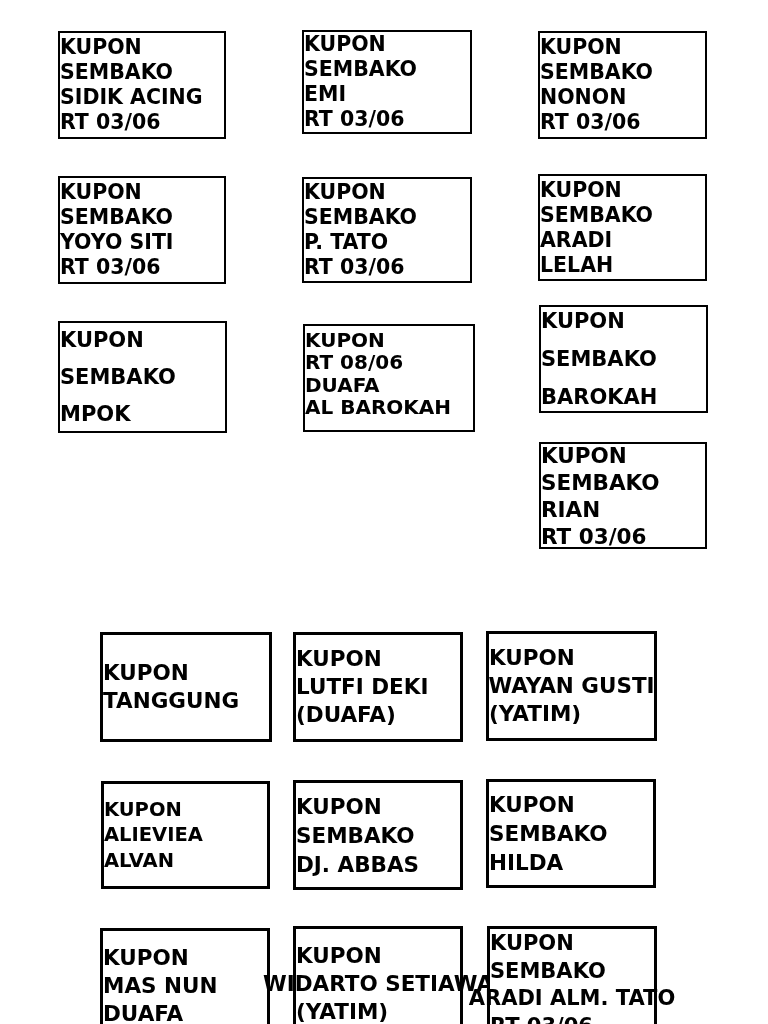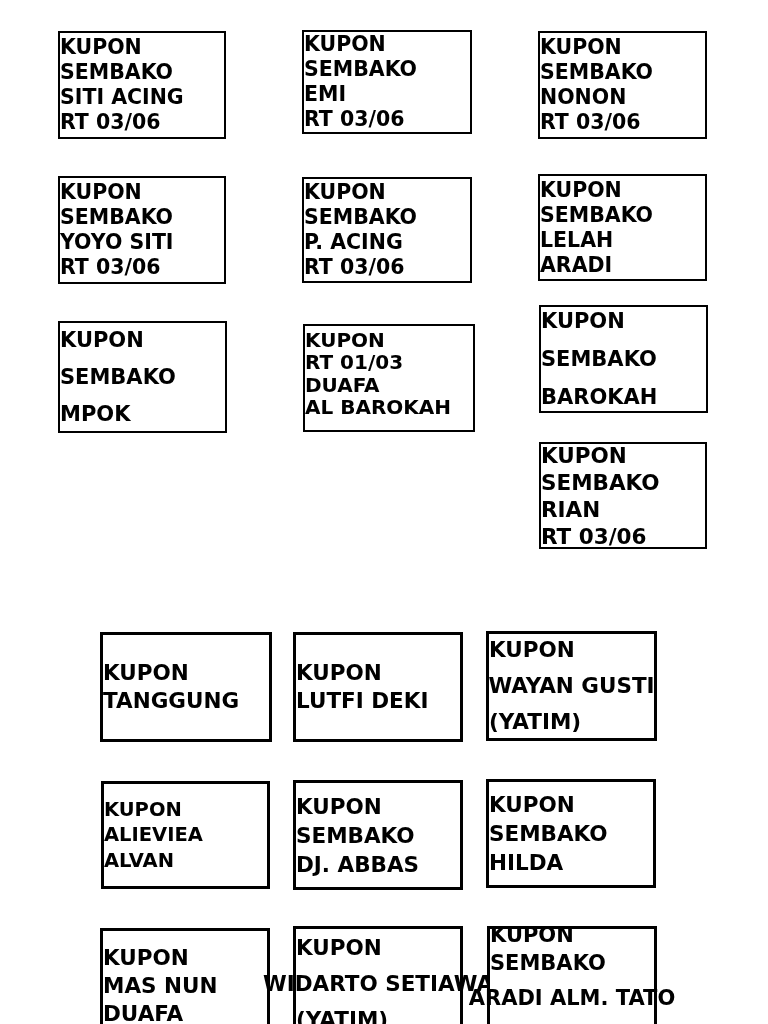--- a/index.html
+++ b/index.html
@@ -24,21 +24,21 @@
     flex-direction: column;
     justify-content: center;
     align-items: center;
     background: #ffffff;
   }
   .coupon .line {
     width: 100%;
   }
   .wide {
     white-space: nowrap;
-    margin: 8px -45px;
+    margin: 0 -45px;
     width: auto !important;
   }
   
   .g1 { font-size: 20.5px; line-height: 25px; }
   
   .spread { font-size: 21px; line-height: 37px; }
   
   .clip5 {
     font-size: 20px;
     line-height: 22.4px;
@@ -53,21 +53,21 @@
   .g2tato { font-size: 21px; line-height: 27.5px; }
 </style>
 </head>
 <body>
 
 <div class="page">
 
   <div class="coupon g1" style="left:58px; top:31px; width:168px; height:108px;">
     <div class="line">KUPON</div>
     <div class="line">SEMBAKO</div>
-    <div class="line">SITI ACING</div>
+    <div class="line">SIDIK ACING</div>
     <div class="line">RT 03/06</div>
   </div>
 
   <div class="coupon g1" style="left:302px; top:30px; width:170px; height:104px;">
     <div class="line">KUPON</div>
     <div class="line">SEMBAKO</div>
     <div class="line">EMI</div>
     <div class="line">RT 03/06</div>
   </div>
 
@@ -81,40 +81,40 @@
   <div class="coupon g1" style="left:58px; top:176px; width:168px; height:108px;">
     <div class="line">KUPON</div>
     <div class="line">SEMBAKO</div>
     <div class="line">YOYO SITI</div>
     <div class="line">RT 03/06</div>
   </div>
 
   <div class="coupon g1" style="left:302px; top:177px; width:170px; height:106px;">
     <div class="line">KUPON</div>
     <div class="line">SEMBAKO</div>
-    <div class="line">P. ACING</div>
+    <div class="line">P. TATO</div>
     <div class="line">RT 03/06</div>
   </div>
 
   <div class="coupon g1" style="left:538px; top:174px; width:169px; height:107px;">
     <div class="line">KUPON</div>
     <div class="line">SEMBAKO</div>
+    <div class="line">ARADI</div>
     <div class="line">LELAH</div>
-    <div class="line">ARADI</div>
   </div>
 
   <div class="coupon spread" style="left:58px; top:321px; width:169px; height:112px;">
     <div class="line">KUPON</div>
     <div class="line">SEMBAKO</div>
     <div class="line">MPOK</div>
   </div>
 
   <div class="coupon clip5" style="left:303px; top:324px; width:172px; height:108px;">
     <div class="line">KUPON</div>
-    <div class="line">RT 01/03</div>
+    <div class="line">RT 08/06</div>
     <div class="line">DUAFA</div>
     <div class="line">AL BAROKAH</div>
   </div>
 
   <div class="coupon spread" style="left:539px; top:305px; width:169px; height:108px; line-height:38px;">
     <div class="line">KUPON</div>
     <div class="line">SEMBAKO</div>
     <div class="line">BAROKAH</div>
   </div>
 
@@ -126,20 +126,21 @@
   </div>
 
   <div class="coupon g2" style="left:100px; top:632px; width:172px; height:110px;">
     <div class="line">KUPON</div>
     <div class="line">TANGGUNG</div>
   </div>
 
   <div class="coupon g2" style="left:293px; top:632px; width:170px; height:110px;">
     <div class="line">KUPON</div>
     <div class="line">LUTFI DEKI</div>
+    <div class="line">(DUAFA)</div>
   </div>
 
   <div class="coupon g2" style="left:486px; top:631px; width:171px; height:110px;">
     <div class="line">KUPON</div>
     <div class="line wide">WAYAN GUSTI</div>
     <div class="line">(YATIM)</div>
   </div>
 
   <div class="coupon g2 g2small" style="left:101px; top:781px; width:169px; height:108px;">
     <div class="line">KUPON</div>

